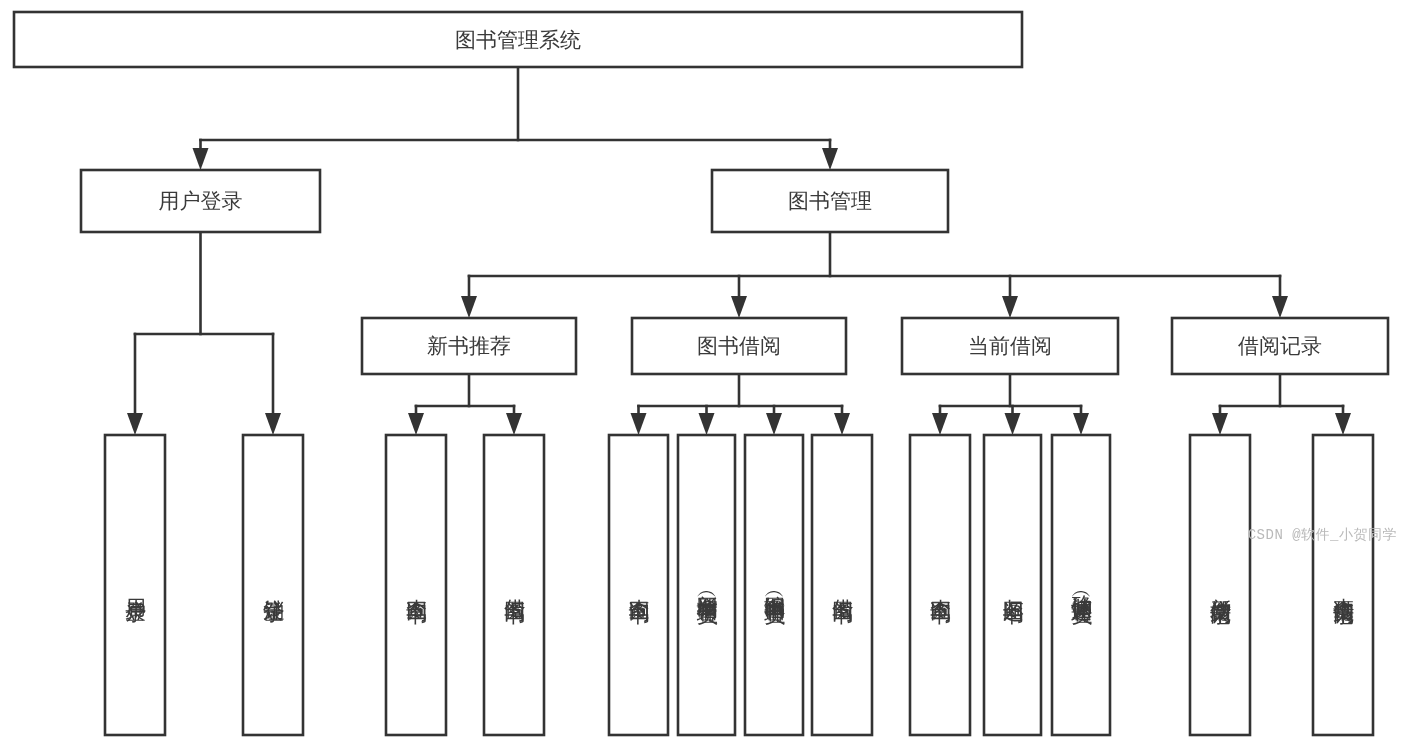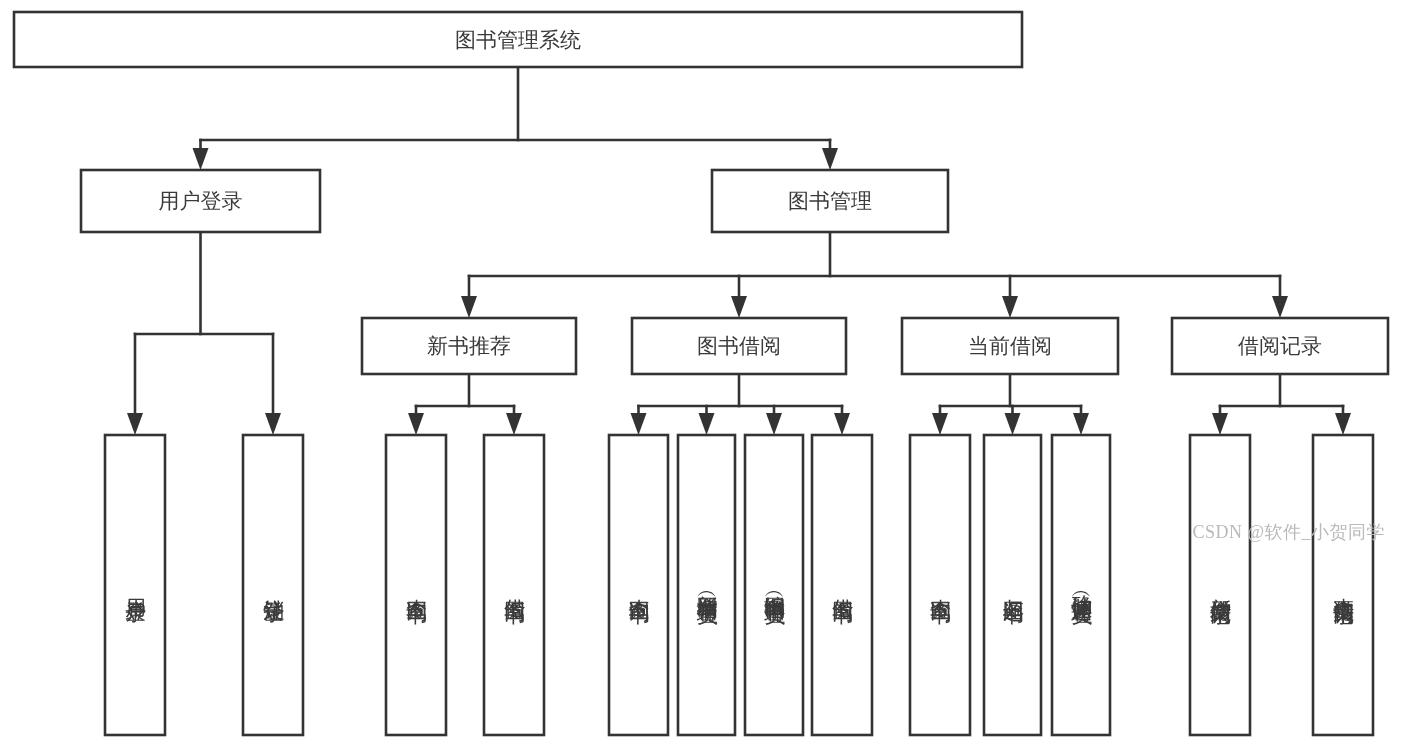--- a/index.html
+++ b/index.html
@@ -59,24 +59,24 @@
     color: #3a3a3a;
     letter-spacing: 1.5px;
     display: flex;
     align-items: center;
     justify-content: center;
     white-space: nowrap;
     pointer-events: none;
   }
   #watermark {
     position: absolute;
-    right: 20px;
+    right: 8px;
     bottom: 4px;
-    font-family: Liberation Serif, serif;
-    font-size: 18px;
+    font-family: Liberation Mono, monospace;
+    font-size: 14px;
     color: #b9b9b9;
     letter-spacing: 0.5px;
     white-space: nowrap;
   }
 </style>
 </head>
 <body>
 
 <div id="diagram-root">
 

